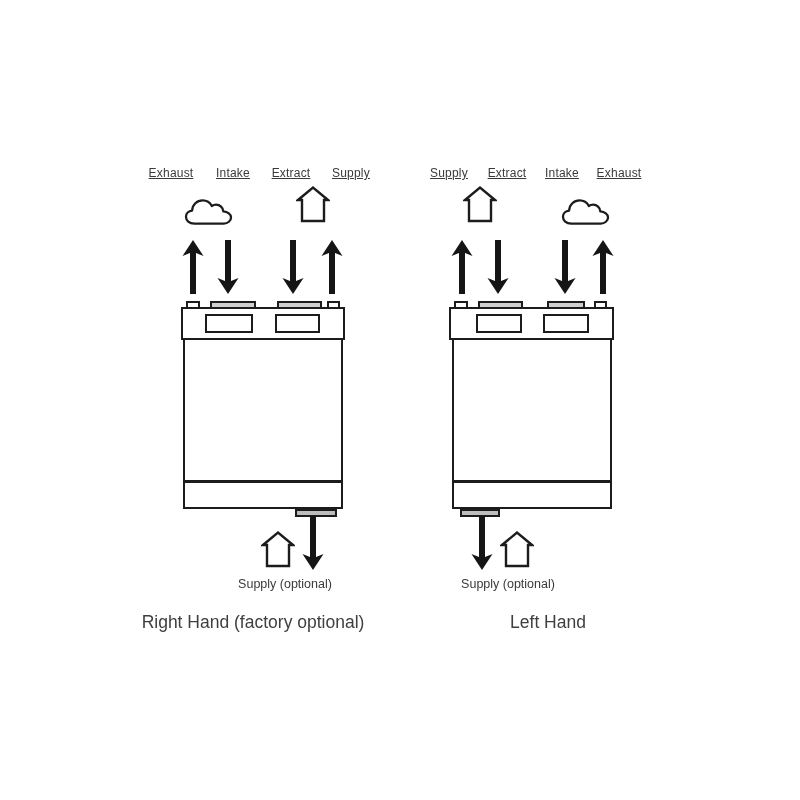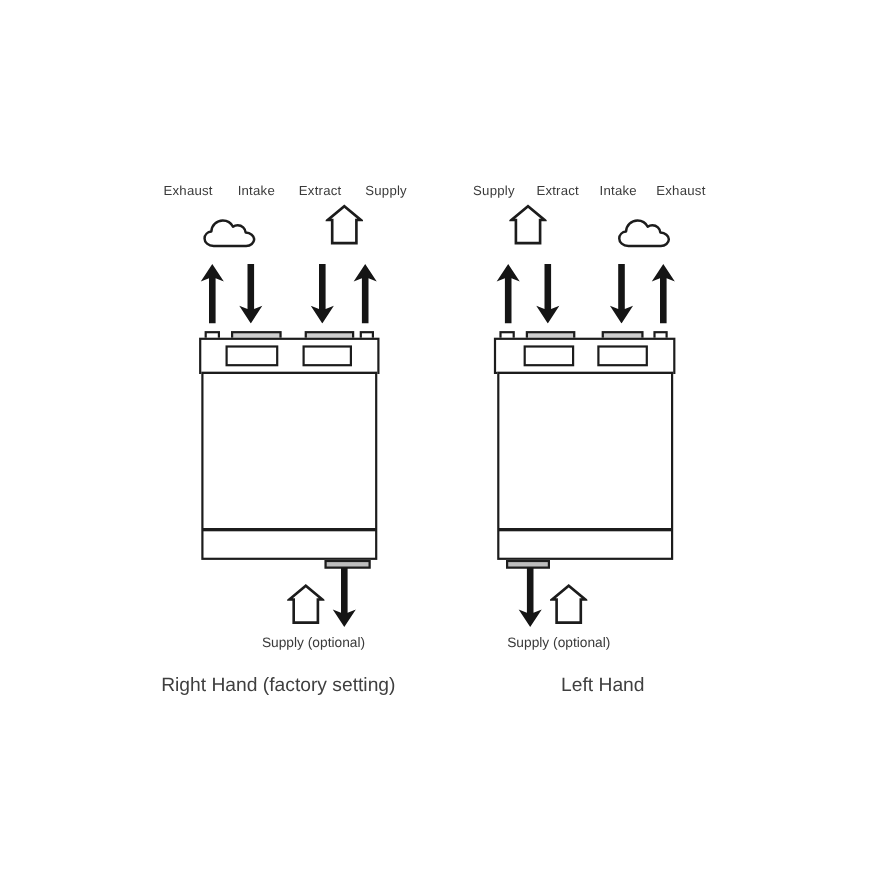--- a/index.html
+++ b/index.html
@@ -3,21 +3,21 @@
 <meta charset="utf-8">
 <style>
   html,body{margin:0;padding:0;}
   body{
     width:800px;height:800px;background:#ffffff;position:relative;
     font-family:"Liberation Sans", sans-serif;overflow:hidden;
   }
   .abs{position:absolute;}
   .duct-label{
     position:absolute;top:166px;transform:translateX(-50%);
-    font-size:12px;color:#3a3a3a;white-space:nowrap;letter-spacing:.2px;
+    font-size:12px;color:#3a3a3a;white-space:nowrap;letter-spacing:.2px;text-decoration:underline;
   }
   .bottom-label{
     position:absolute;top:577px;transform:translateX(-50%);
     font-size:12.5px;color:#3a3a3a;white-space:nowrap;text-align:right;
   }
   .caption{
     position:absolute;top:612px;transform:translateX(-50%);
     font-size:17.5px;color:#3f3f3f;white-space:nowrap;
   }
   .stub{position:absolute;top:301px;height:6px;border:2px solid #1c1c1c;background:#ffffff;}
@@ -91,21 +91,21 @@
         <polygon points="11,54 21.5,38 14,41 14,0 8,0 8,41 0.5,38" fill="#151515"></polygon>
       </svg>
   </div>
   <div class="abs" style="left:261px;top:530px">
     <svg width="34" height="38" viewBox="0 0 34 38">
       <polygon points="6,36 6,15 2,15 17,2.5 32,15 28,15 28,36" fill="#ffffff" stroke="#1c1c1c" stroke-width="2.4" stroke-linejoin="miter"></polygon>
     </svg>
   </div>
 
   <span class="bottom-label" style="left:285px">Supply (optional)</span>
-  <span class="caption" style="left:253px">Right Hand (factory setting)</span>
+  <span class="caption" style="left:253px">Right Hand (factory optional)</span>
 </div>
 
 <div>
 
   <span class="duct-label" style="left:449px">Supply</span>
   <span class="duct-label" style="left:507px">Extract</span>
   <span class="duct-label" style="left:562px">Intake</span>
   <span class="duct-label" style="left:619px">Exhaust</span>
 
   <div class="abs" style="left:463px;top:185px">

